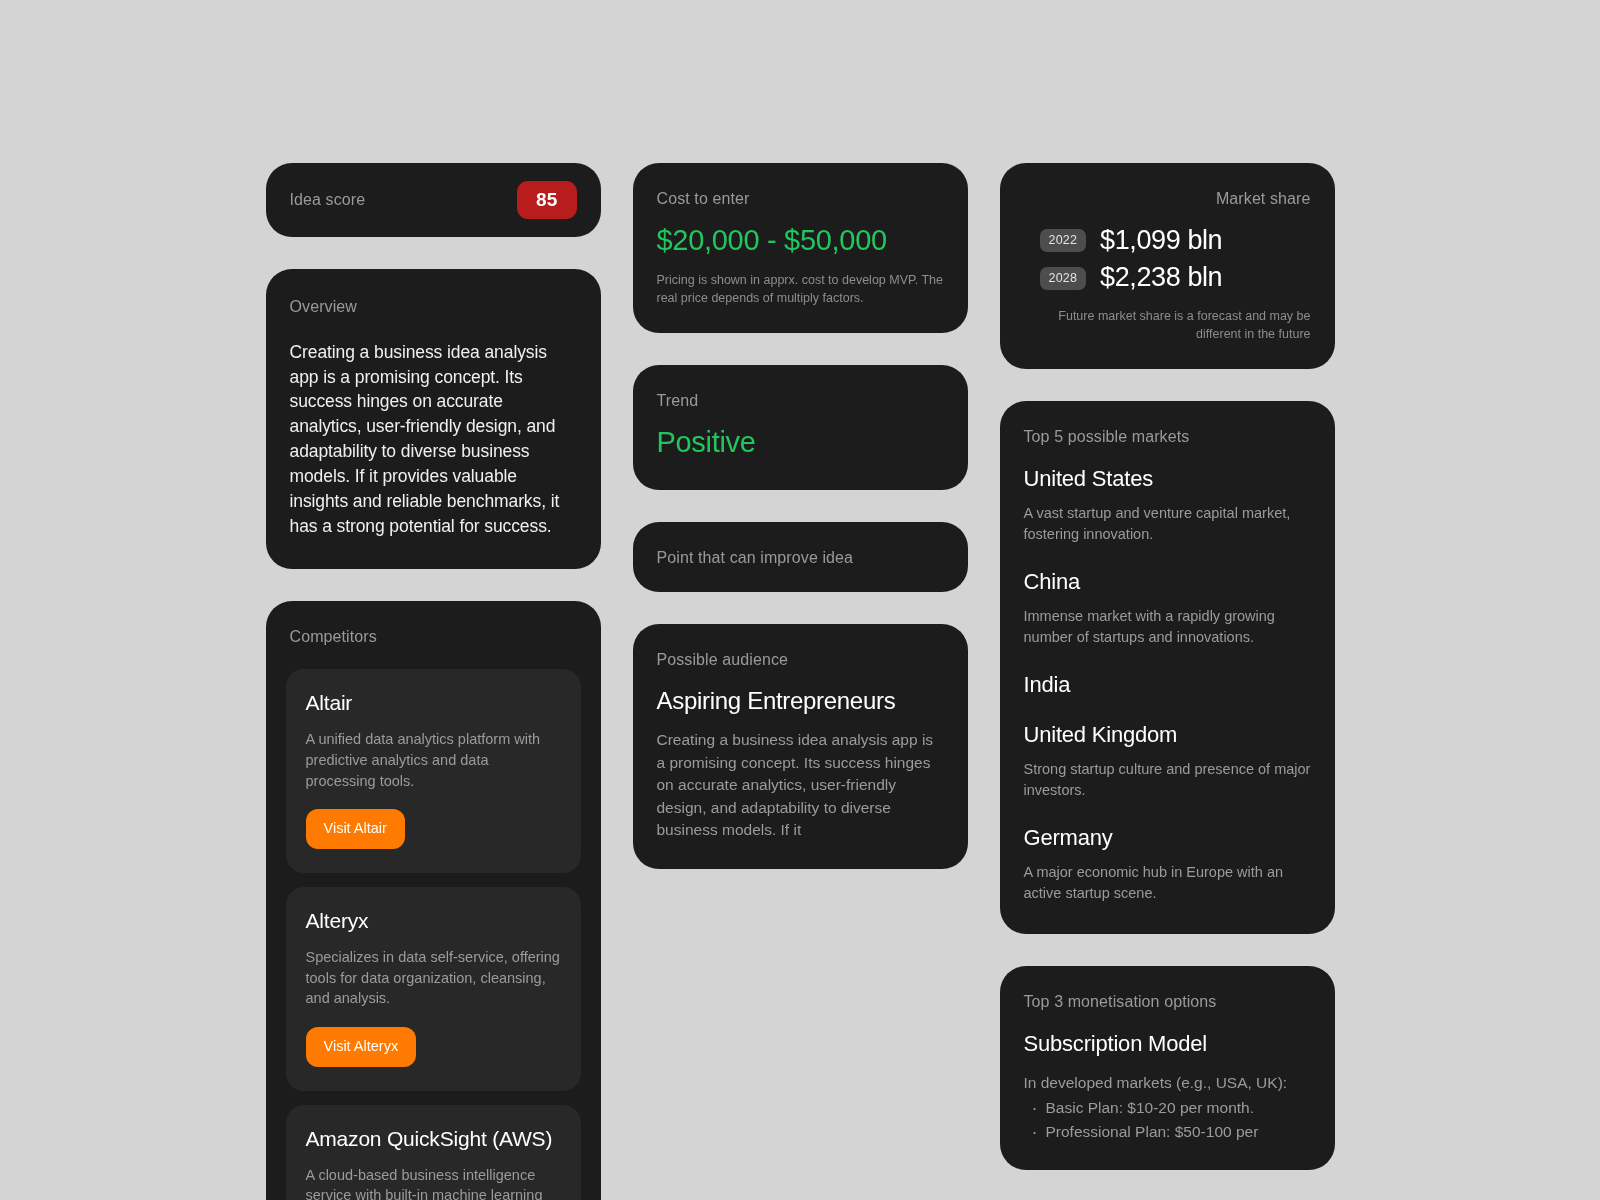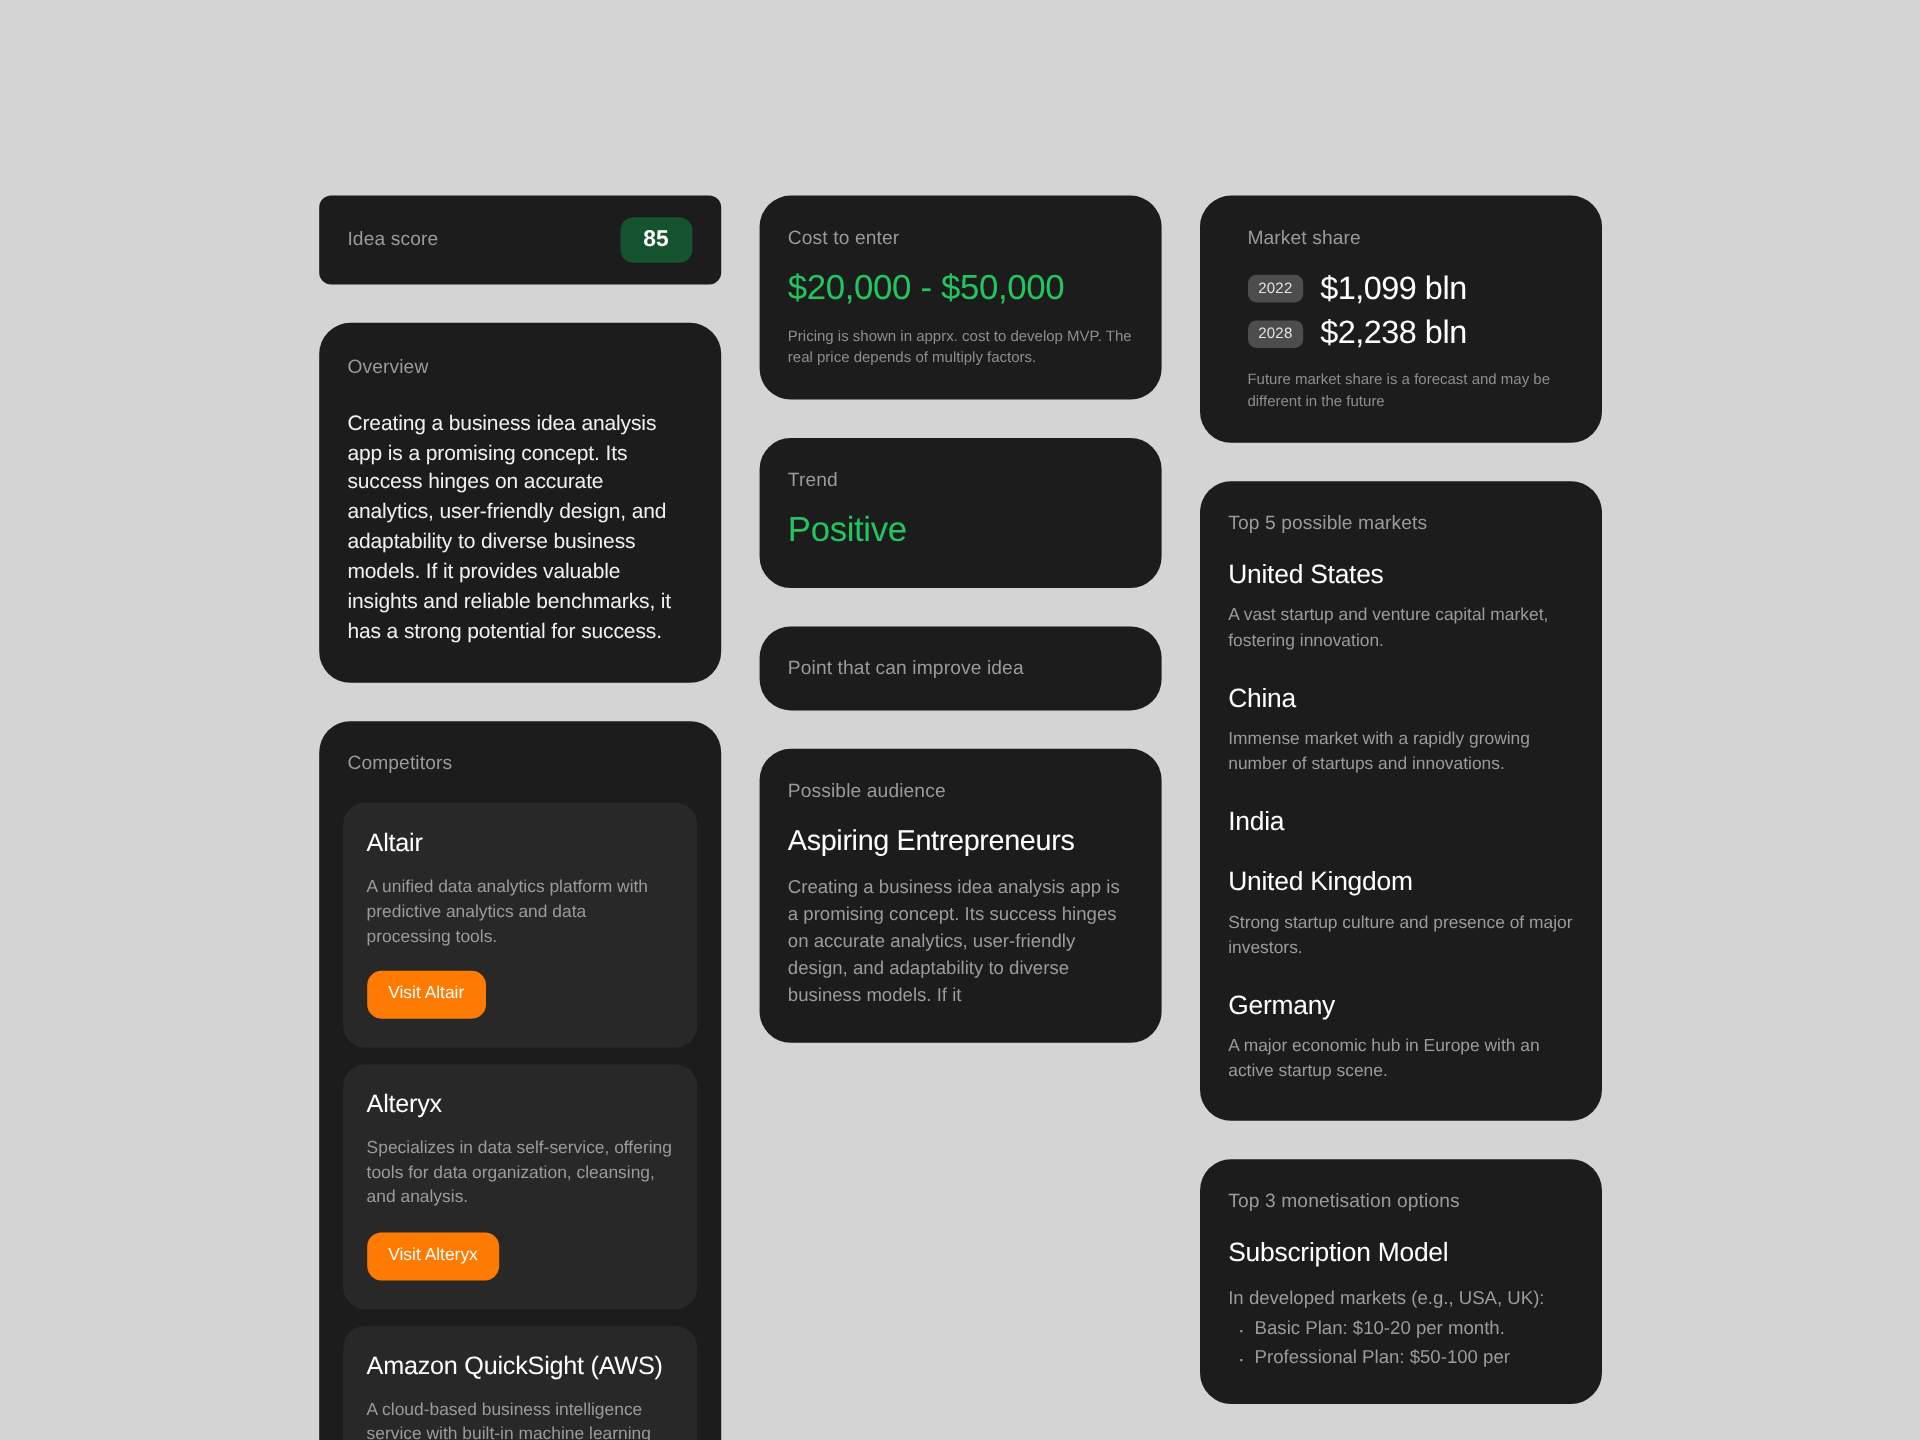--- a/index.html
+++ b/index.html
@@ -61,24 +61,23 @@
     margin-top: 14px;
   }
 
   
   .score-card {
     display: flex;
     align-items: center;
     justify-content: space-between;
     padding: 7px 24px;
     min-height: 74px;
-    border-radius: 10px;
   }
   .score-badge {
-    background: #14532d;
+    background: #b91c1c;
     color: #ffffff;
     font-size: 19px;
     font-weight: 700;
     border-radius: 11px;
     padding: 9px 19px;
     line-height: 1.1;
     letter-spacing: 0.2px;
   }
 
   
@@ -168,21 +167,21 @@
     letter-spacing: -0.3px;
   }
   .audience-desc {
     font-size: 15.5px;
     color: #9b9b9b;
     line-height: 1.45;
     margin-top: 14px;
   }
 
   
-  .market-card { padding: 26px 24px 26px 40px; }
+  .market-card { padding: 26px 24px 26px 40px; text-align: right; }
   .market-rows {
     display: flex;
     flex-direction: column;
     gap: 8px;
     margin-top: 16px;
   }
   .market-row {
     display: flex;
     align-items: center;
     gap: 14px;

